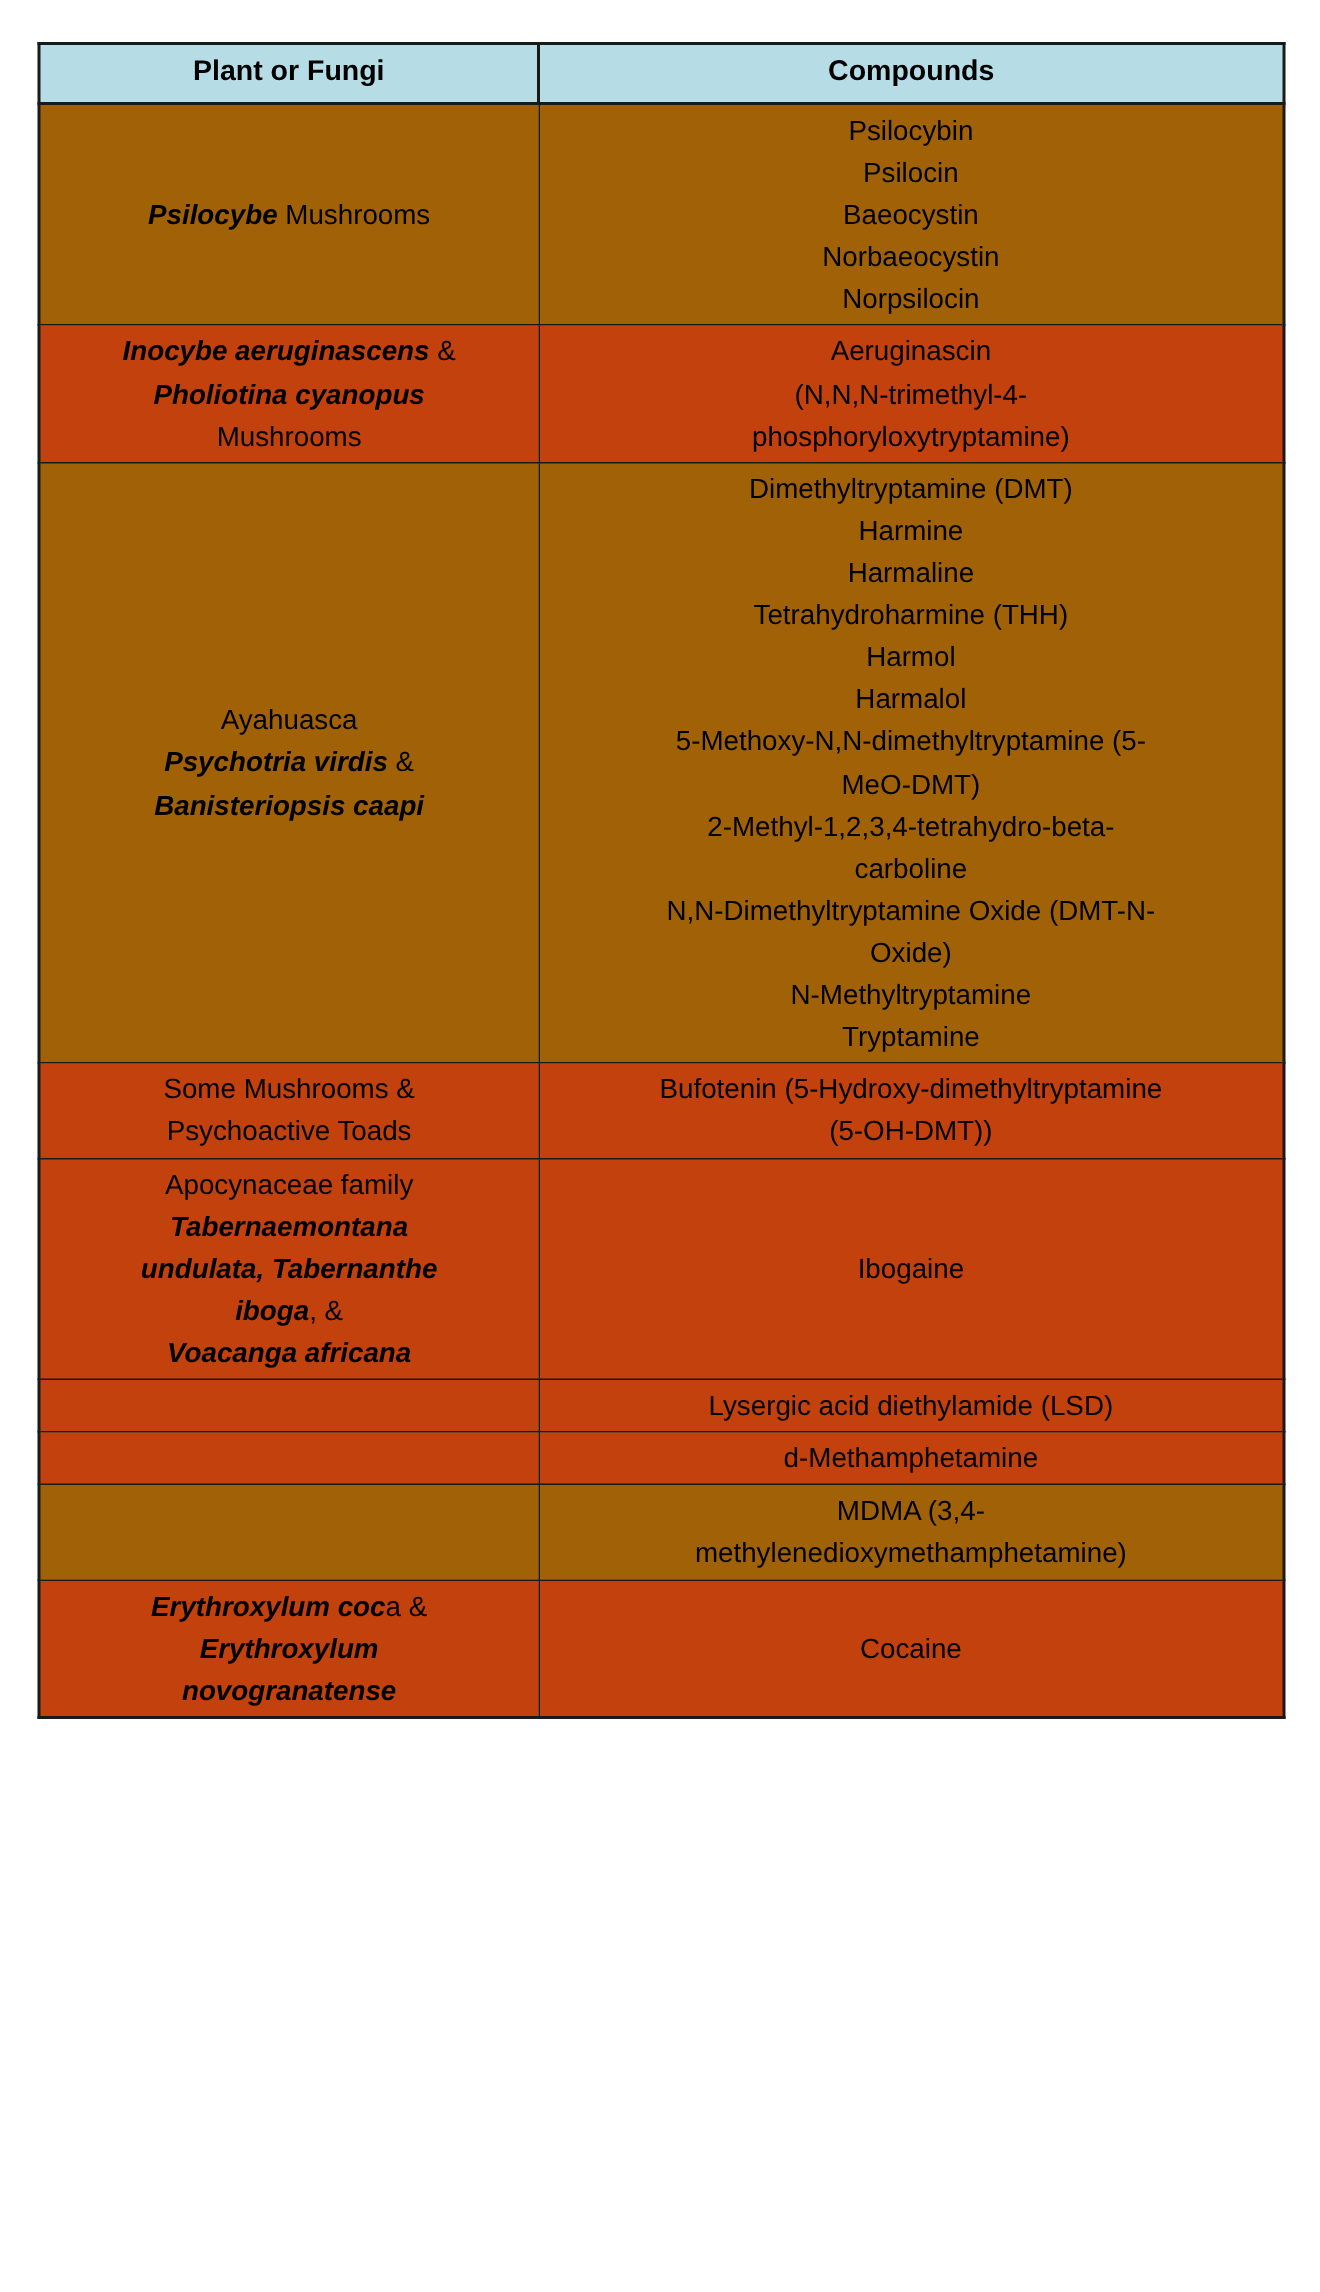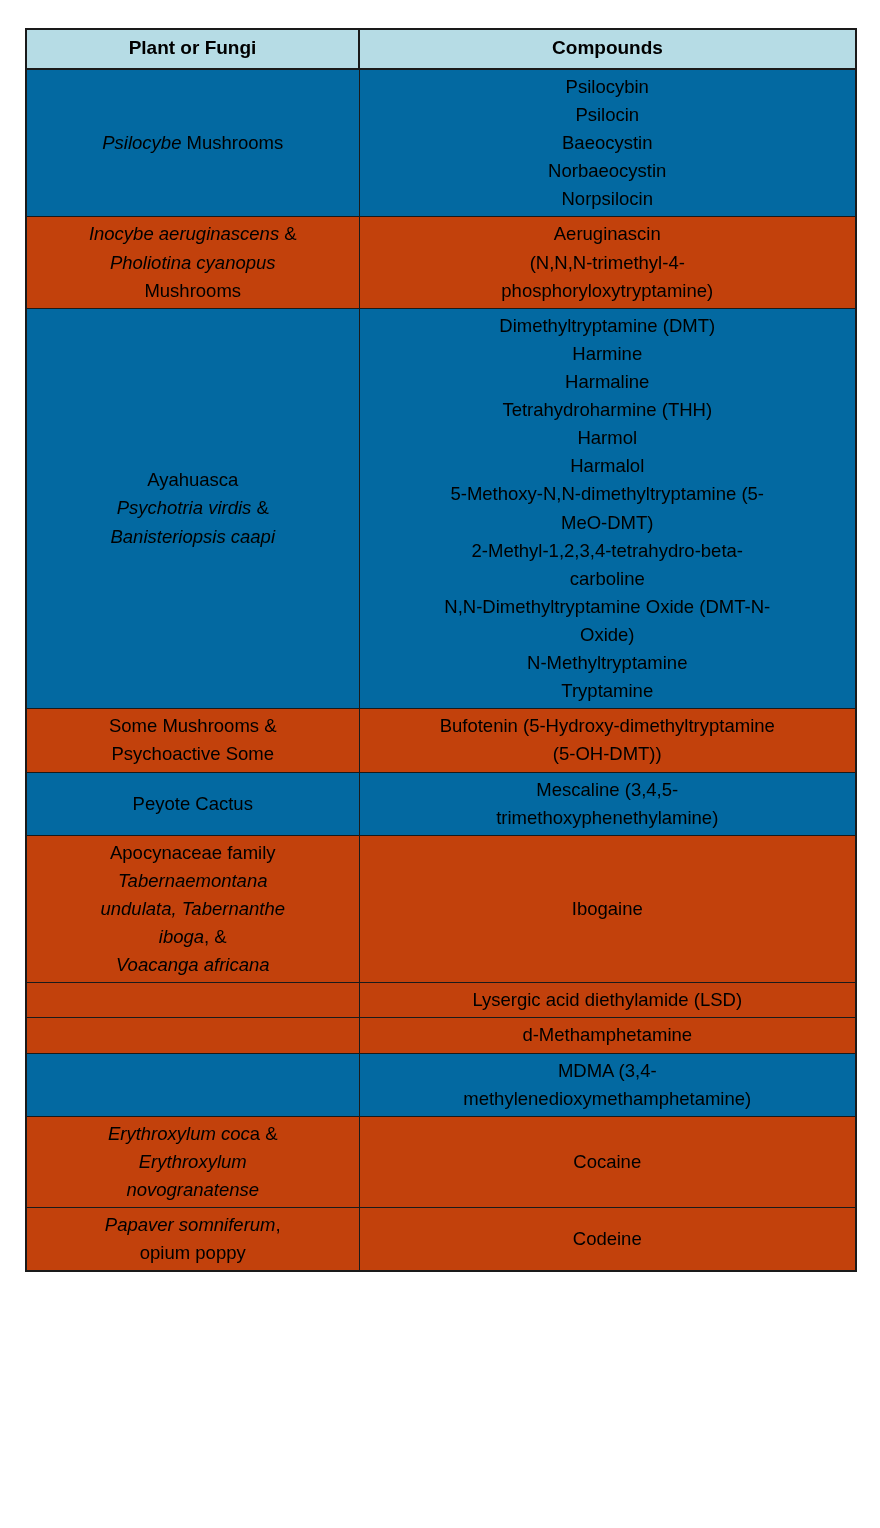--- a/index.html
+++ b/index.html
@@ -45,24 +45,24 @@
     border-top: 1.5px solid #1a1a1a;
     border-bottom: 1.5px solid #1a1a1a;
     text-align: center;
     vertical-align: middle;
     font-size: 18.5px;
     color: #000000;
     line-height: 1.52;
     padding: 3px 6px;
   }
   tr.shade td.cell { background: #c2410c; }
-  tr.plain td.cell { background: #0369a1; }
+  tr.plain td.cell { background: #a16207; }
 
   .ln { display: block; }
-  .bi { font-weight: normal; font-style: italic; }
+  .bi { font-weight: bold; font-style: italic; }
   .rg { font-weight: normal; font-style: normal; }
 </style>
 </head>
 <body>
 
 <div id="table-wrap">
   <table class="compound-table">
     <colgroup>
       <col class="col-plant">
       <col class="col-compound">
@@ -117,34 +117,25 @@
             <span class="ln">carboline</span>
             <span class="ln">N,N-Dimethyltryptamine Oxide (DMT-N-</span>
             <span class="ln">Oxide)</span>
             <span class="ln">N-Methyltryptamine</span>
             <span class="ln">Tryptamine</span>
           </td>
         </tr>
         <tr class="shade">
           <td class="cell">
             <span class="ln"><span class="rg">Some Mushrooms &amp;</span></span>
-            <span class="ln"><span class="rg">Psychoactive Some</span></span>
+            <span class="ln"><span class="rg">Psychoactive Toads</span></span>
           </td>
           <td class="cell">
             <span class="ln">Bufotenin (5-Hydroxy-dimethyltryptamine</span>
             <span class="ln">(5-OH-DMT))</span>
-          </td>
-        </tr>
-        <tr class="plain">
-          <td class="cell">
-            <span class="ln"><span class="rg">Peyote Cactus</span></span>
-          </td>
-          <td class="cell">
-            <span class="ln">Mescaline (3,4,5-</span>
-            <span class="ln">trimethoxyphenethylamine)</span>
           </td>
         </tr>
         <tr class="shade">
           <td class="cell">
             <span class="ln"><span class="rg">Apocynaceae family</span></span>
             <span class="ln"><span class="bi">Tabernaemontana</span></span>
             <span class="ln"><span class="bi">undulata, Tabernanthe</span></span>
             <span class="ln"><span class="bi">iboga</span><span class="rg">, &amp;</span></span>
             <span class="ln"><span class="bi">Voacanga africana</span></span>
           </td>
@@ -174,24 +165,15 @@
         <tr class="shade">
           <td class="cell">
             <span class="ln"><span class="bi">Erythroxylum coc</span><span class="rg">a &amp;</span></span>
             <span class="ln"><span class="bi">Erythroxylum</span></span>
             <span class="ln"><span class="bi">novogranatense</span></span>
           </td>
           <td class="cell">
             <span class="ln">Cocaine</span>
           </td>
         </tr>
-        <tr class="shade">
-          <td class="cell">
-            <span class="ln"><span class="bi">Papaver somniferum</span><span class="rg">,</span></span>
-            <span class="ln"><span class="rg">opium poppy</span></span>
-          </td>
-          <td class="cell">
-            <span class="ln">Codeine</span>
-          </td>
-        </tr>
       </tbody>
   </table>
 </div>
 
 </body></html>

